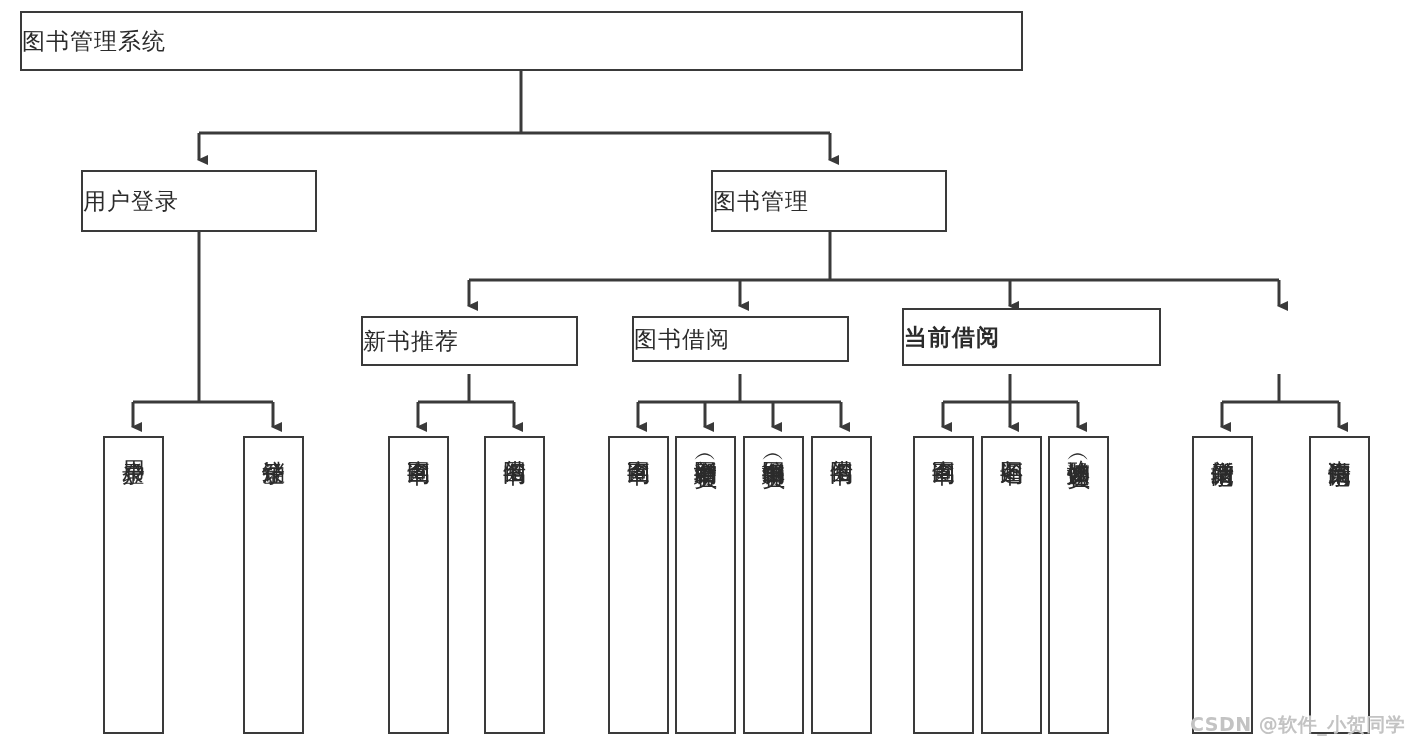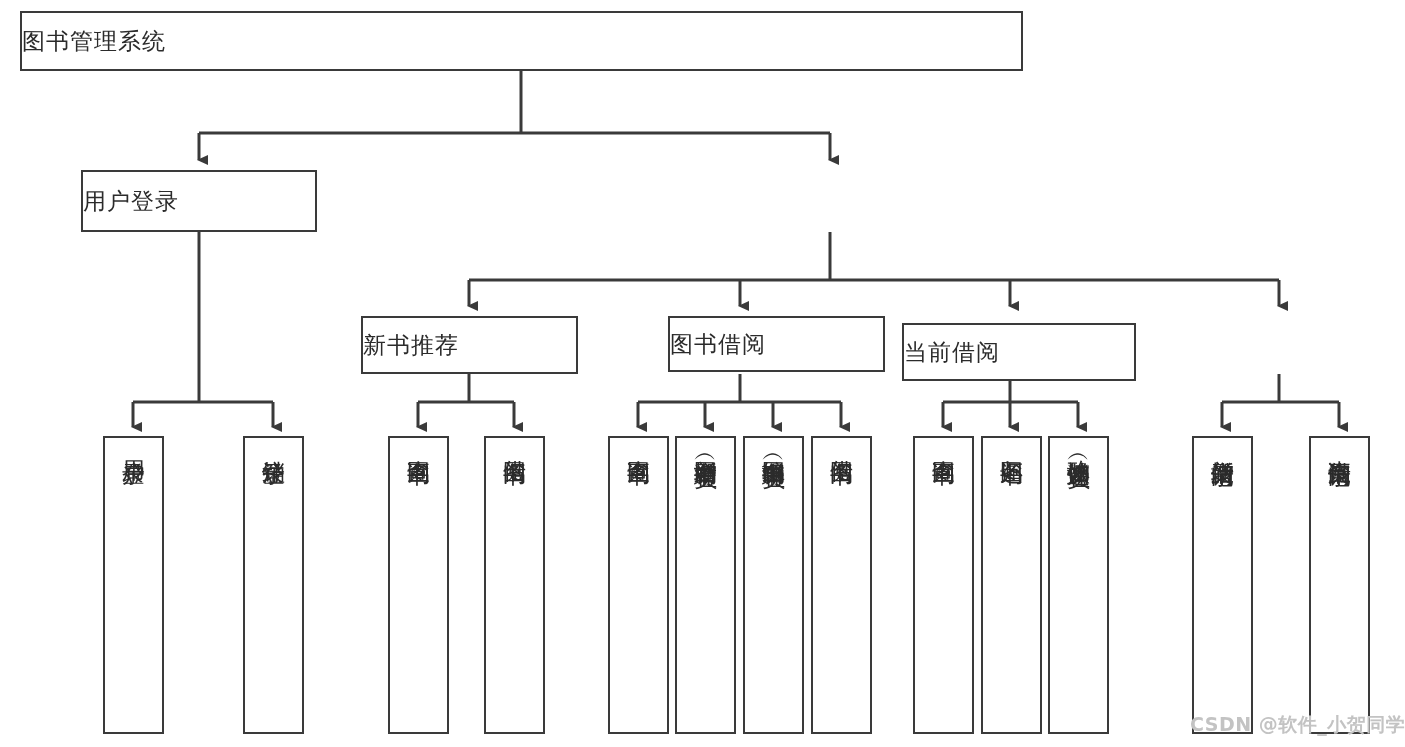--- a/index.html
+++ b/index.html
@@ -118,28 +118,31 @@
     </g>
   </svg>
 
   <div class="node horiz" style="left:20px; top:11px; width:1003px; height:60px;">
     <span>图书管理系统</span>
   </div>
 
   <div class="node horiz" style="left:81px; top:170px; width:236px; height:62px;">
     <span>用户登录</span>
   </div>
+  <div class="node horiz" style="left:711px; top:170px; width:236px; height:62px;">
+    <span>图书管理</span>
+  </div>
 
-  <div class="node horiz" style="left:361px; top:316px; width:217px; height:58px;">
+  <div class="node horiz" style="left:361px; top:316px; width:217px; height:50px;">
     <span>新书推荐</span>
   </div>
-  <div class="node horiz" style="left:632px; top:316px; width:217px; height:56px;margin-left:36px;">
+  <div class="node horiz" style="left:632px; top:316px; width:217px; height:46px;">
     <span>图书借阅</span>
   </div>
-  <div class="node horiz" style="left:902px; top:323px; width:234px; height:58px;">
+  <div class="node horiz" style="left:902px; top:308px; width:259px; height:58px;font-weight:bold;">
     <span>当前借阅</span>
   </div>
 
   <div class="node vert" style="left:103px; top:436px; width:61px; height:298px;">
     <span class="vtext">用户登录</span>
   </div>
   <div class="node vert" style="left:243px; top:436px; width:61px; height:298px;">
     <span class="vtext">注销登录</span>
   </div>
 

